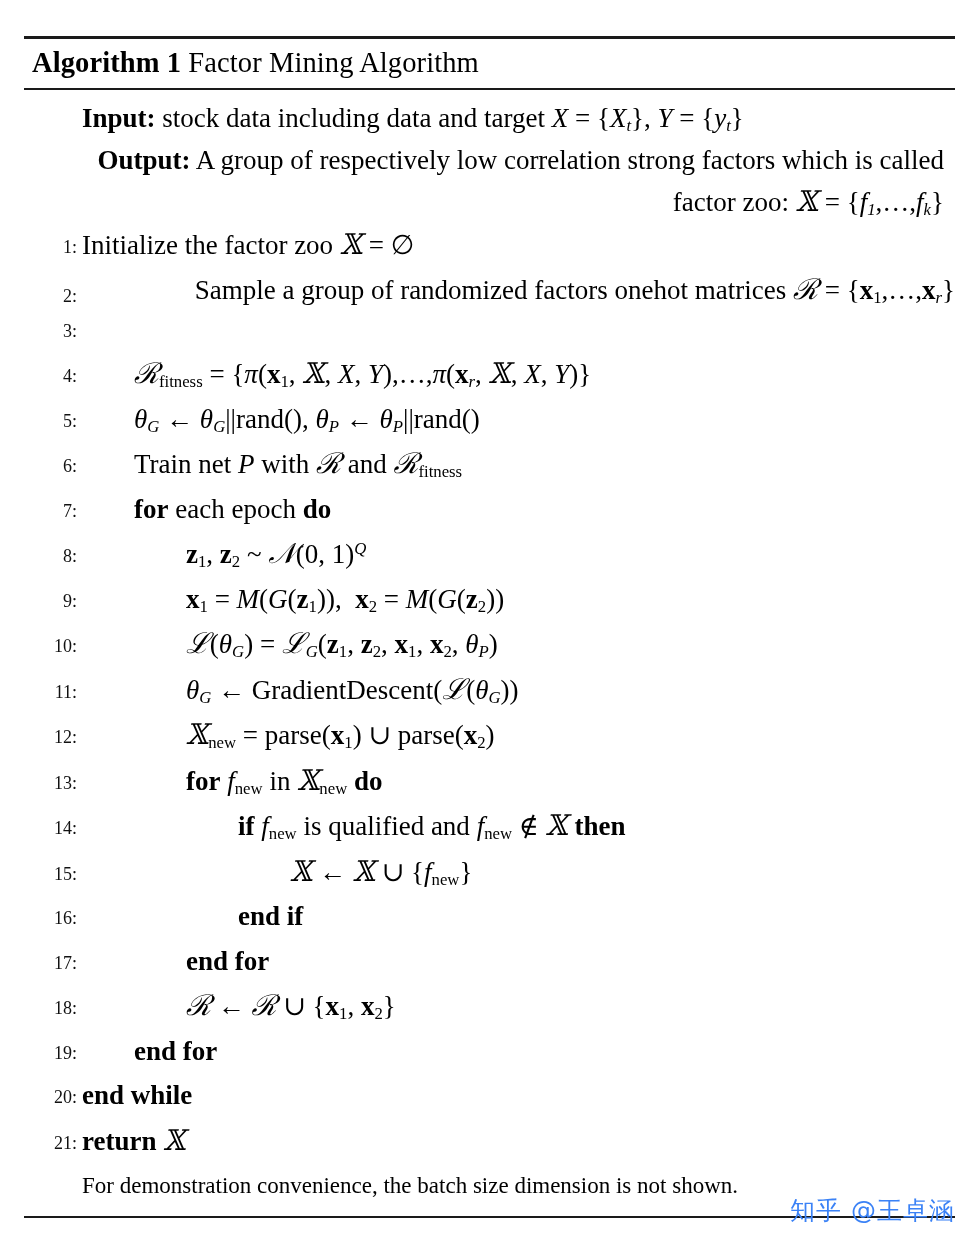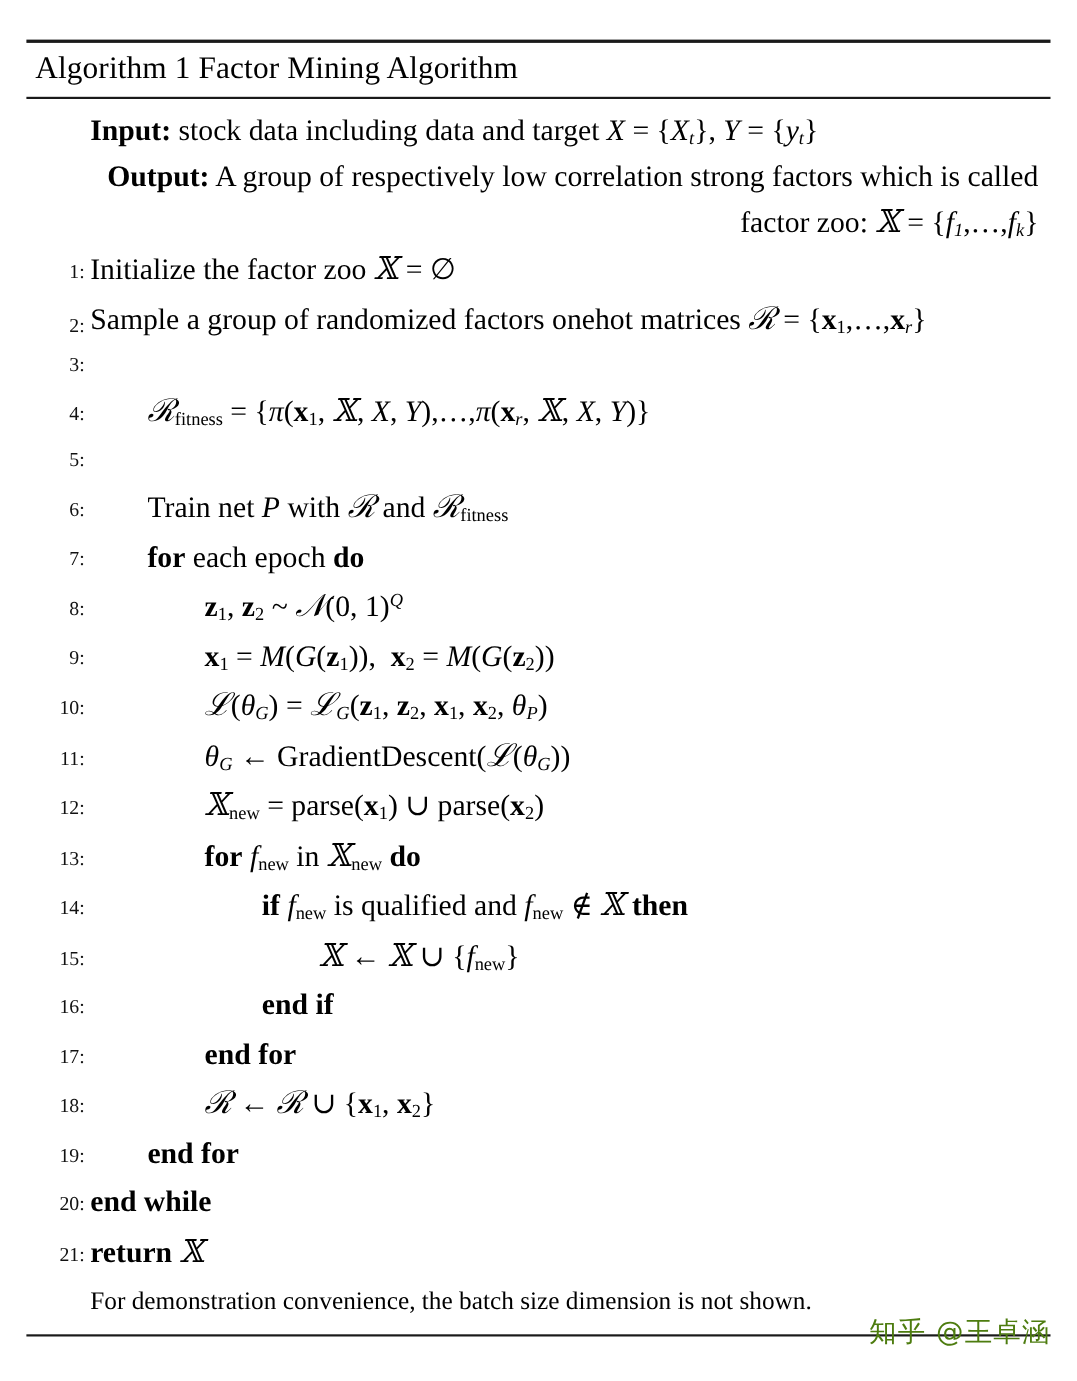--- a/index.html
+++ b/index.html
@@ -33,21 +33,21 @@
   }
 
   #algo-title {
     font-size: 28.5px;
     line-height: 46px;
     padding: 1px 0 2px 8px;
     white-space: nowrap;
     letter-spacing: 0.1px;
   }
   #algo-title .algo-label {
-    font-weight: normal;
+    font-weight: bold;
     margin-top: 36px;
   }
 
   #algo-body {
     padding-top: 8px;
     padding-bottom: 9px;
   }
 
   .algo-line {
     display: flex;
@@ -118,21 +118,21 @@
     padding-left: 58px;
     white-space: normal;
     width: 862px;
   }
 
   #watermark {
     position: absolute;
     right: 24px;
     bottom: 28px;
     font-size: 25px;
-    color: #4d7c0f;
+    color: #3b82f6;
     font-family: "DejaVu Sans", sans-serif;
     letter-spacing: 1px;
     white-space: nowrap;
     user-select: none;
     margin-top: 33px;
   }
 </style>
 </head>
 <body>
 
@@ -159,34 +159,35 @@
       <span>A group of respectively low correlation strong factors which is called factor zoo: <span class="cal">𝕏</span> = {<span class="mathit">f<sub>1</sub></span>,…,<span class="mathit">f<sub>k</sub></span>}</span>
     </div>
 
     <div class="algo-line">
       <span class="lineno">1:</span>
       <span class="linetext ind0">Initialize the factor zoo <span class="cal">𝕏</span> = ∅</span>
     </div>
 
     <div class="algo-line" style="display:flex; align-items:flex-start;">
       <span class="lineno" style="position:relative; top:7px;">2:</span>
-      <span class="linetext wrapok ind0" style="width:862px;">Sample a group of randomized factors onehot matrices <span class="cal">ℛ</span> = {<span class="bm">x</span><sub>1</sub>,…,<span class="bm">x</span><sub class="mathit">r</sub>}</span>
+      <span class="linetext wrapok ind0" style="width:862px;text-align:right;">Sample a group of randomized factors onehot matrices <span class="cal">ℛ</span> = {<span class="bm">x</span><sub>1</sub>,…,<span class="bm">x</span><sub class="mathit">r</sub>}</span>
     </div>
 
     <div class="algo-line">
       <span class="lineno">3:</span>
     </div>
 
     <div class="algo-line">
       <span class="lineno">4:</span>
       <span class="linetext ind1"><span class="cal">ℛ</span><sub class="rm">fitness</sub> = {<span class="mathit">π</span>(<span class="bm">x</span><sub>1</sub>, <span class="cal">𝕏</span>, <span class="mathit">X</span>, <span class="mathit">Y</span>),…,<span class="mathit">π</span>(<span class="bm">x</span><sub class="mathit">r</sub>, <span class="cal">𝕏</span>, <span class="mathit">X</span>, <span class="mathit">Y</span>)}</span>
     </div>
 
     <div class="algo-line">
       <span class="lineno">5:</span>
+      <span class="linetext ind1"><span class="mathit">θ<sub>G</sub></span> ← <span class="mathit">θ<sub>G</sub></span>||rand(), <span class="mathit">θ<sub>P</sub></span> ← <span class="mathit">θ<sub>P</sub></span>||rand()</span>
     </div>
 
     <div class="algo-line">
       <span class="lineno">6:</span>
       <span class="linetext ind1">Train net <span class="mathit">P</span> with <span class="cal">ℛ</span> and <span class="cal">ℛ</span><sub class="rm">fitness</sub></span>
     </div>
 
     <div class="algo-line">
       <span class="lineno">7:</span>
       <span class="linetext ind1"><span class="kw">for</span> each epoch <span class="kw">do</span></span>

